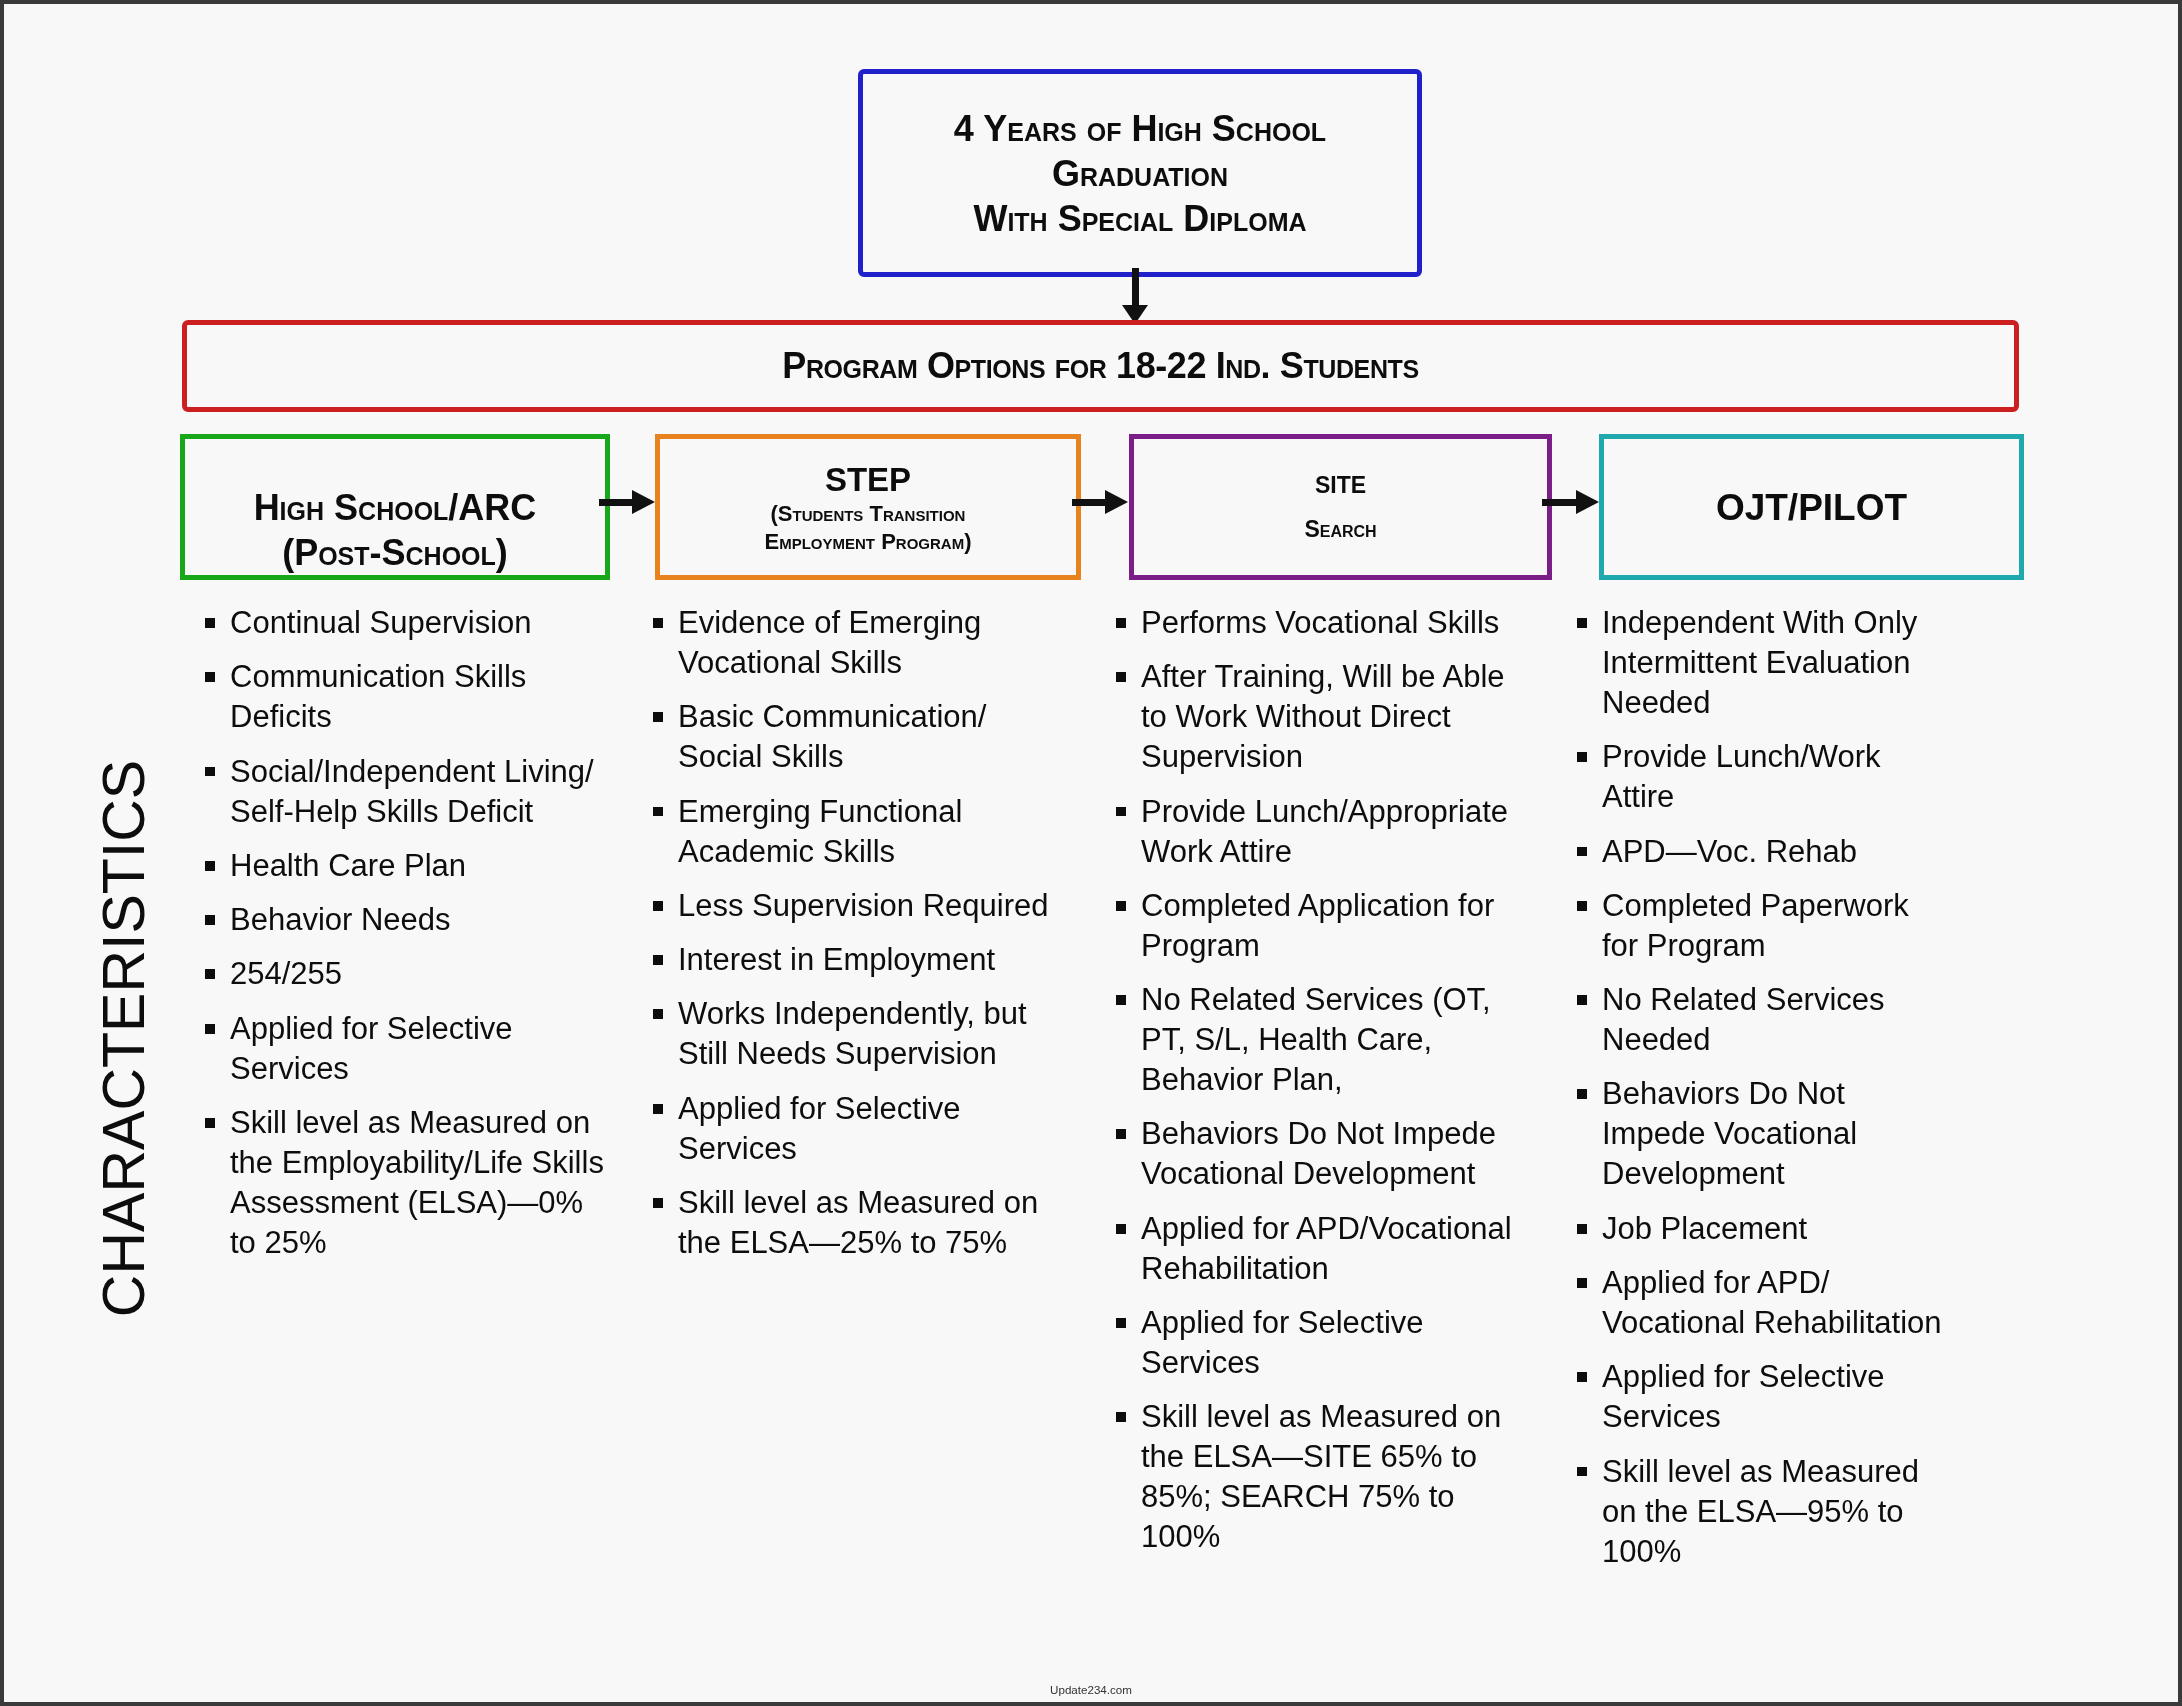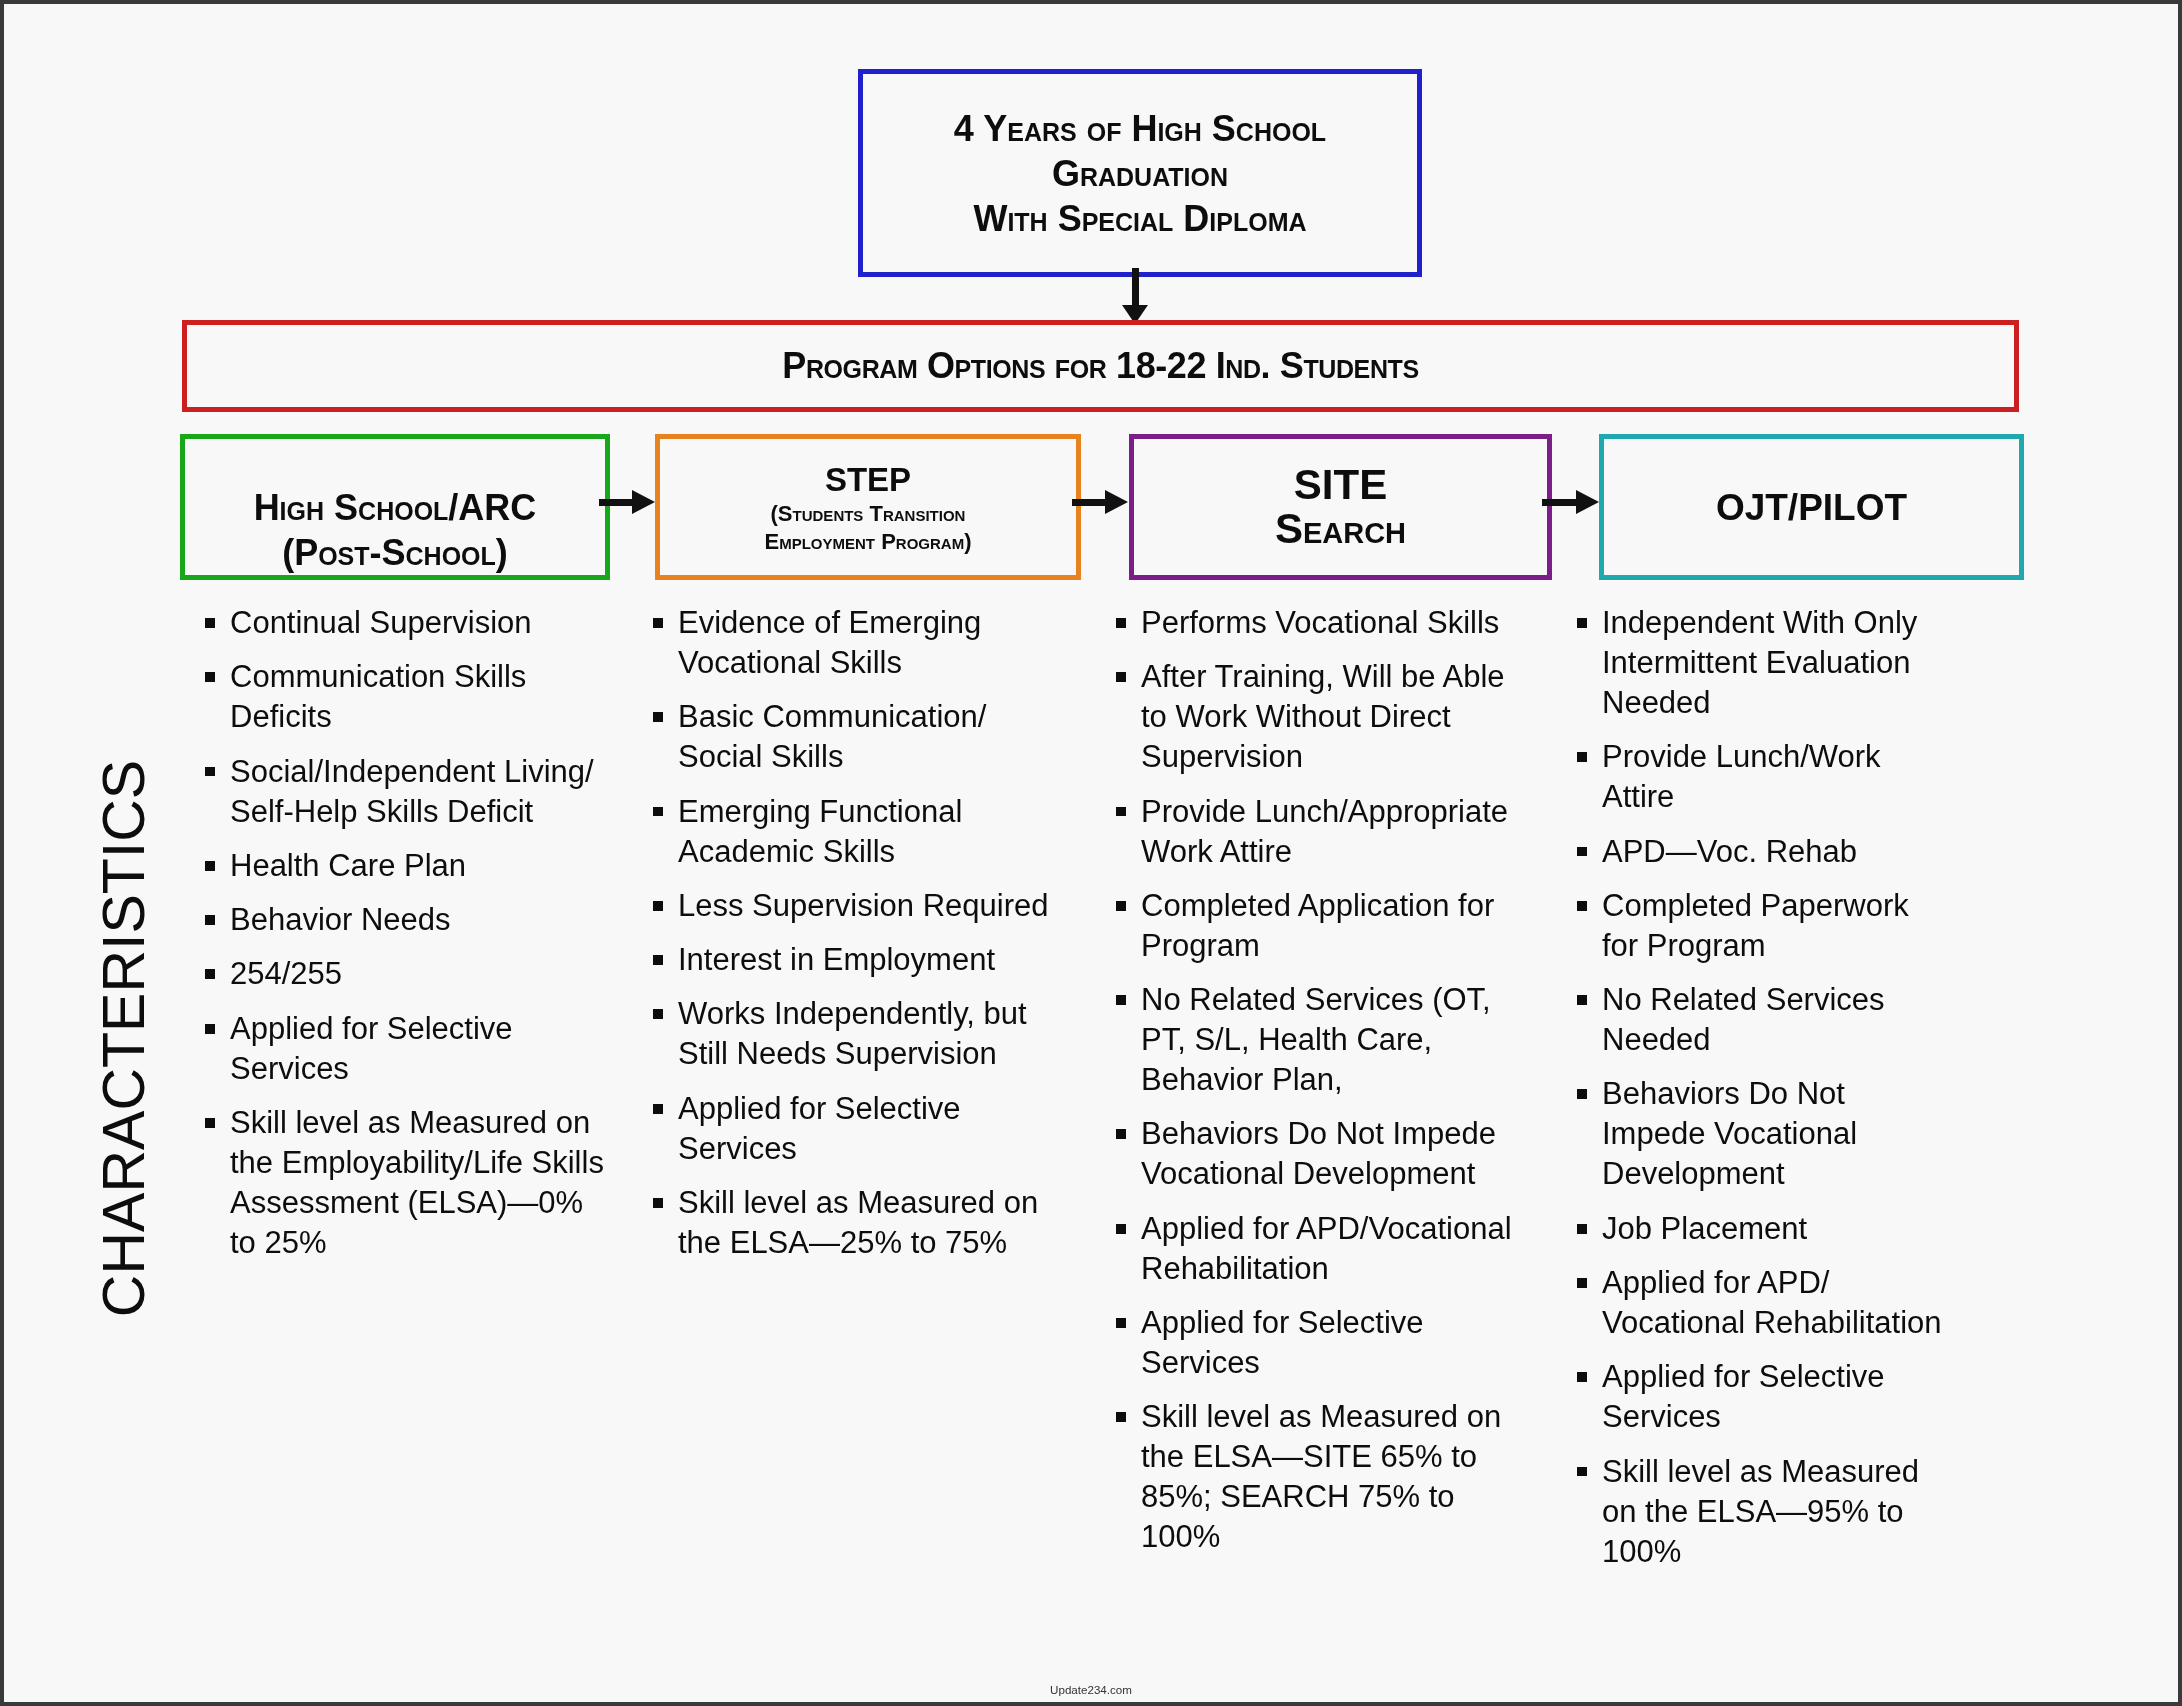--- a/index.html
+++ b/index.html
@@ -1,41 +1,41 @@
 <!DOCTYPE html>
 <html style="font-size:14.3px"><head>
 <meta charset="utf-8">
 <style>
   html,body{margin:0;padding:0;background:#e9e9e9;}
   .canvas{
     position:relative;width:2182px;height:1706px;box-sizing:border-box;
     background:#f8f8f8;border:4.5px solid #3a3a3a;overflow:hidden;
     font-family:"Liberation Sans",sans-serif;color:#0d0d0d;
   }
-  .box{position:absolute;border-style:solid;}
+  .box{position:absolute;border-style:solid;border-radius:6px;}
   .top-box{
     left:854px;top:65px;width:554px;height:198px;border-width:5.3px;
     display:flex;flex-direction:column;align-items:center;justify-content:center;
     font-weight:bold;font-variant:small-caps;font-size:36px;line-height:45px;text-align:center;
   }
   .program-box{
     left:178px;top:316px;width:1827px;height:82px;border-width:5.3px;
     display:flex;align-items:center;justify-content:center;
     font-weight:bold;font-variant:small-caps;font-size:36px;letter-spacing:-0.4px;
   }
   .hdr{
     position:absolute;top:430px;height:136px;border-width:5.3px;border-style:solid;
     display:flex;flex-direction:column;align-items:center;justify-content:center;
     text-align:center;font-weight:bold;font-variant:small-caps;
   }
   #hdr-0{left:176px;width:420px;font-size:36px;line-height:45px;justify-content:flex-end;}
   #hdr-1{left:651px;width:416px;}
   #hdr-1 .t-line{font-size:33px;line-height:41px;}
   #hdr-1 .s-line{font-size:22px;line-height:28px;}
-  #hdr-2{left:1125px;width:413px;font-size:42px;line-height:44px;}
+  #hdr-2{left:1125px;width:413px;font-size:23px;line-height:44px;}
   #hdr-3{left:1595px;width:415px;font-size:37px;line-height:45px;}
   .arrow-part{position:absolute;}
   .shaft-v{left:1128px;top:264px;width:7.1px;height:39px;background:#111;}
   .head-v{left:1118px;top:301px;width:0;height:0;
     border-left:13.4px solid transparent;border-right:13.4px solid transparent;border-top:19.6px solid #111;}
   .shaft-h{top:495px;width:34px;height:7.1px;background:#111;}
   .head-h{top:486px;width:0;height:0;
     border-top:12.5px solid transparent;border-bottom:12.5px solid transparent;border-left:23px solid #111;}
   #sh-0{left:595px;} #hh-0{left:628px;}
   #sh-1{left:1068px;} #hh-1{left:1101px;}

